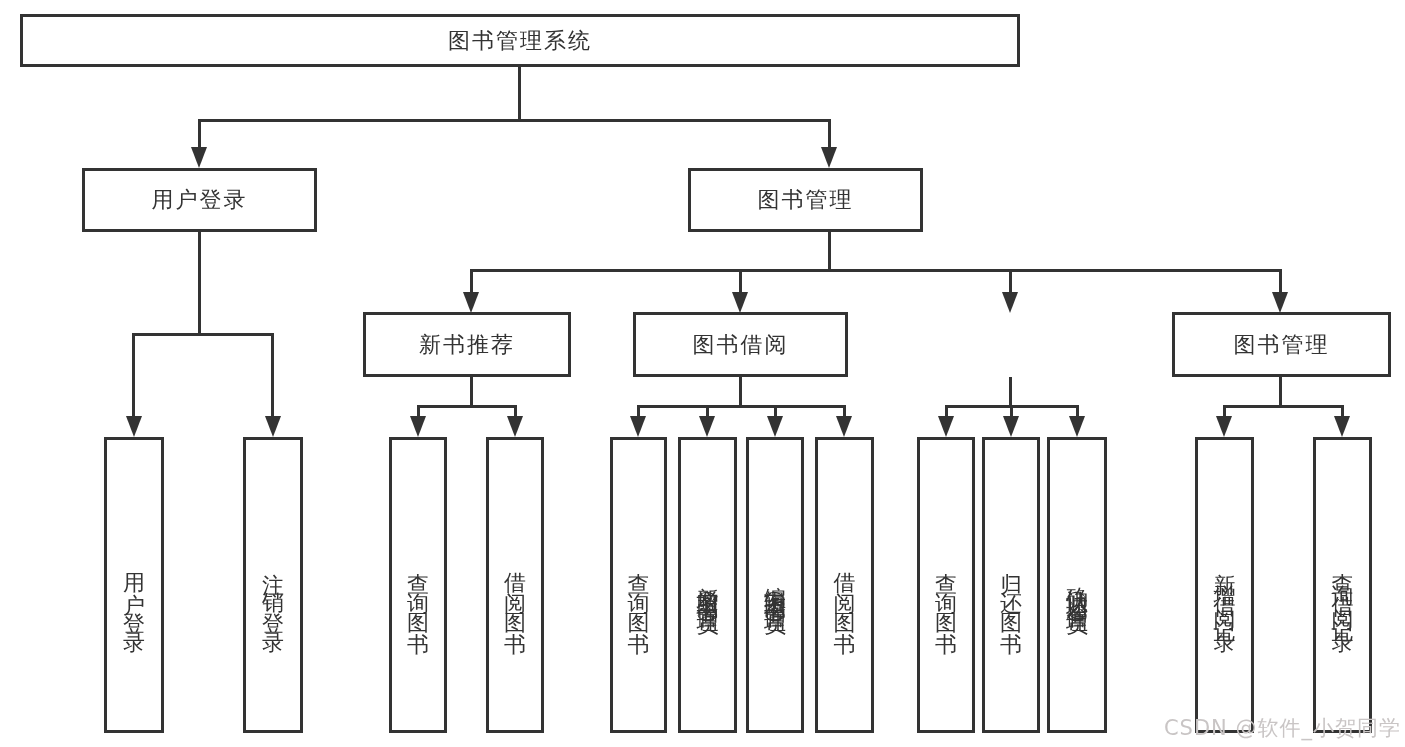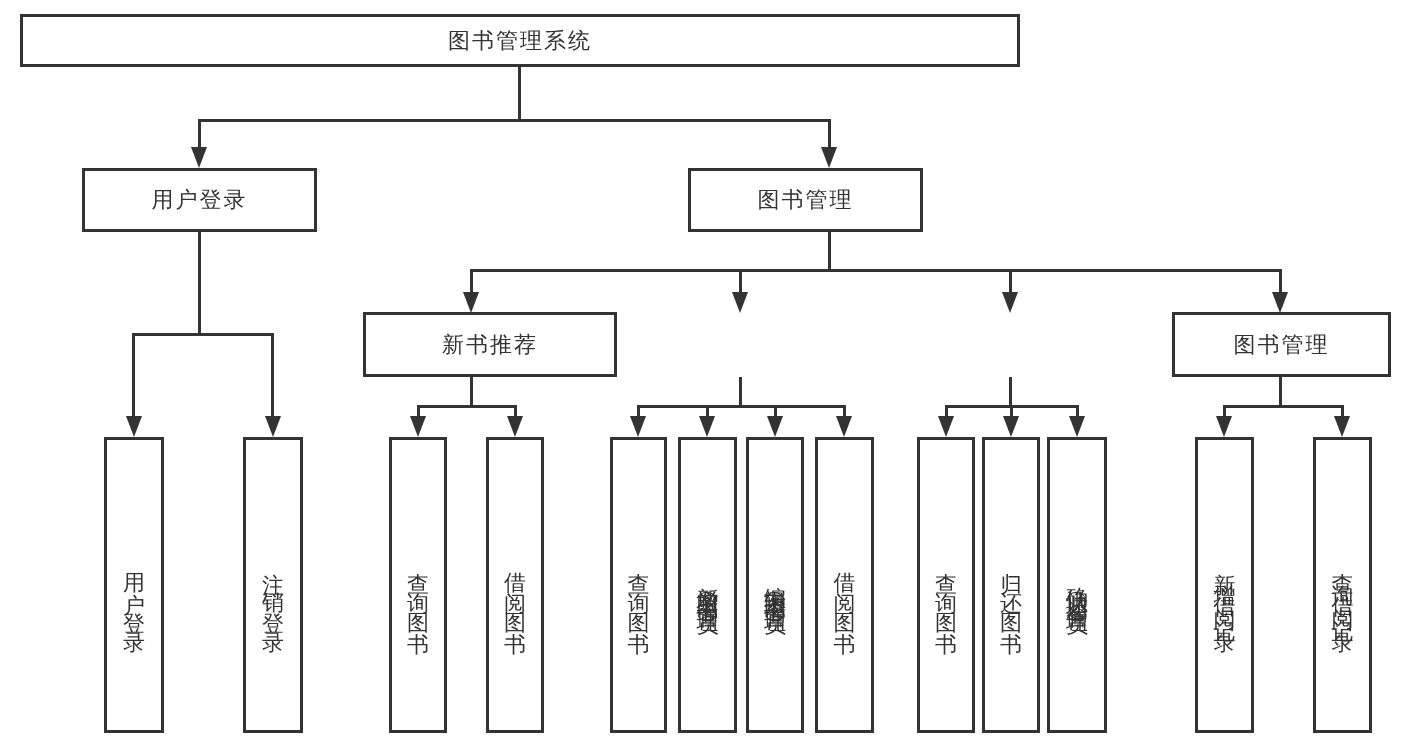--- a/index.html
+++ b/index.html
@@ -95,22 +95,25 @@
   <div class="line" style="left:470px;top:269px;width:812px;height:3px"></div>
   <div class="line" style="left:470px;top:269px;width:3px;height:25px"></div>
   <div class="arrow" style="left:463px;top:292px"></div>
   <div class="line" style="left:739px;top:269px;width:3px;height:25px"></div>
   <div class="arrow" style="left:732px;top:292px"></div>
   <div class="line" style="left:1009px;top:269px;width:3px;height:25px"></div>
   <div class="arrow" style="left:1002px;top:292px"></div>
   <div class="line" style="left:1279px;top:269px;width:3px;height:25px"></div>
   <div class="arrow" style="left:1272px;top:292px"></div>
 
-  <div class="box hbox" style="left:363px;top:312px;width:254px;height:65px">
+  <div class="box hbox" style="left:363px;top:312px;width:208px;height:65px">
     <span>新书推荐</span>
+  </div>
+  <div class="box hbox" style="left:633px;top:312px;width:215px;height:65px">
+    <span>图书借阅</span>
   </div>
   <div class="box hbox" style="left:1172px;top:312px;width:219px;height:65px">
     <span>图书管理</span>
   </div>
 
   <div class="line" style="left:470px;top:377px;width:3px;height:31px"></div>
   <div class="line" style="left:417px;top:405px;width:100px;height:3px"></div>
   <div class="line" style="left:417px;top:405px;width:3px;height:12px"></div>
   <div class="arrow" style="left:410px;top:416px"></div>
   <div class="line" style="left:514px;top:405px;width:3px;height:12px"></div>
@@ -180,14 +183,15 @@
     <span class="ls4">确认归还（管理员）</span>
   </div>
 
   <div class="box vbox" style="left:1195px;top:437px;width:59px;height:296px">
     <span class="ls12">新增借阅记录</span>
   </div>
   <div class="box vbox" style="left:1313px;top:437px;width:59px;height:296px">
     <span class="ls12">查询借阅记录</span>
   </div>
 
+  <div class="watermark">CSDN @软件_小贺同学</div>
 
 </div>
 
 </body></html>

